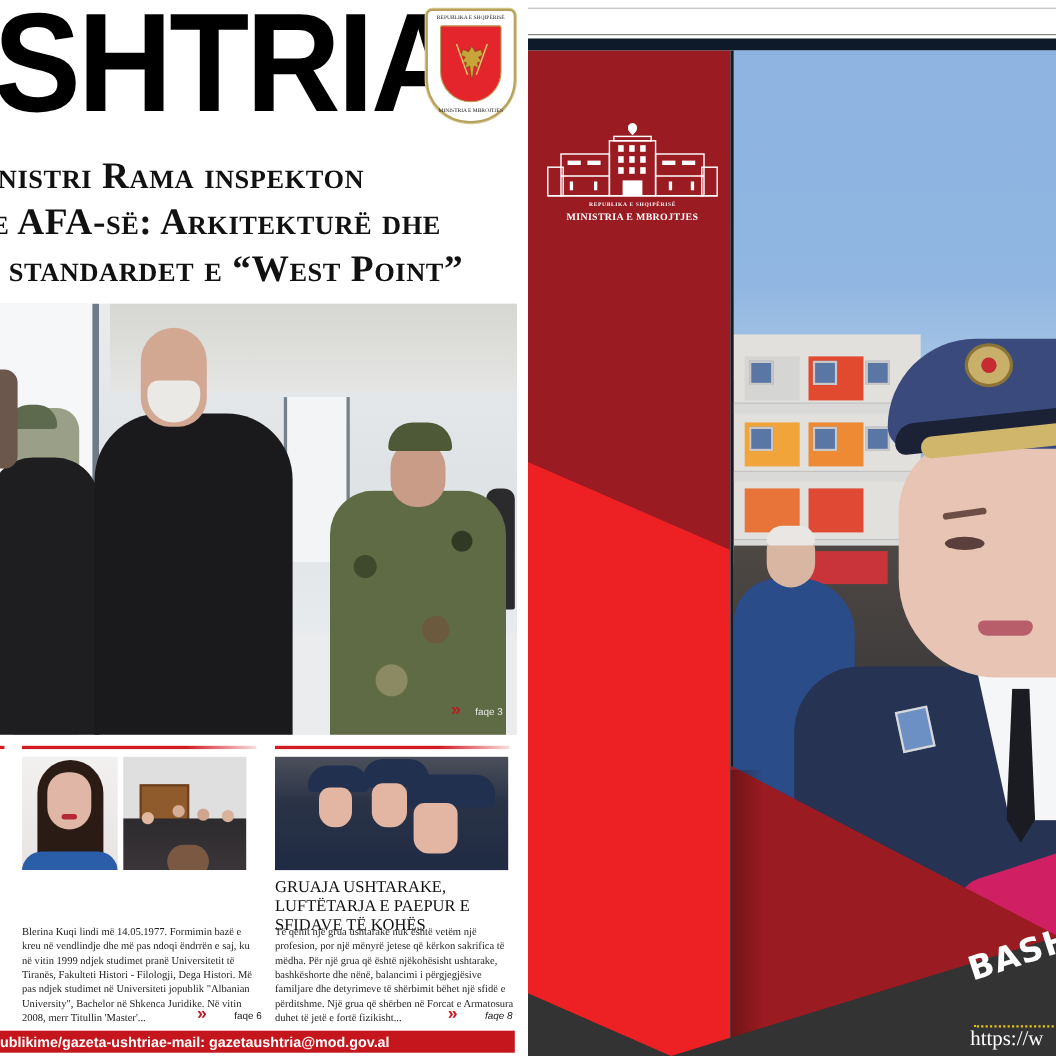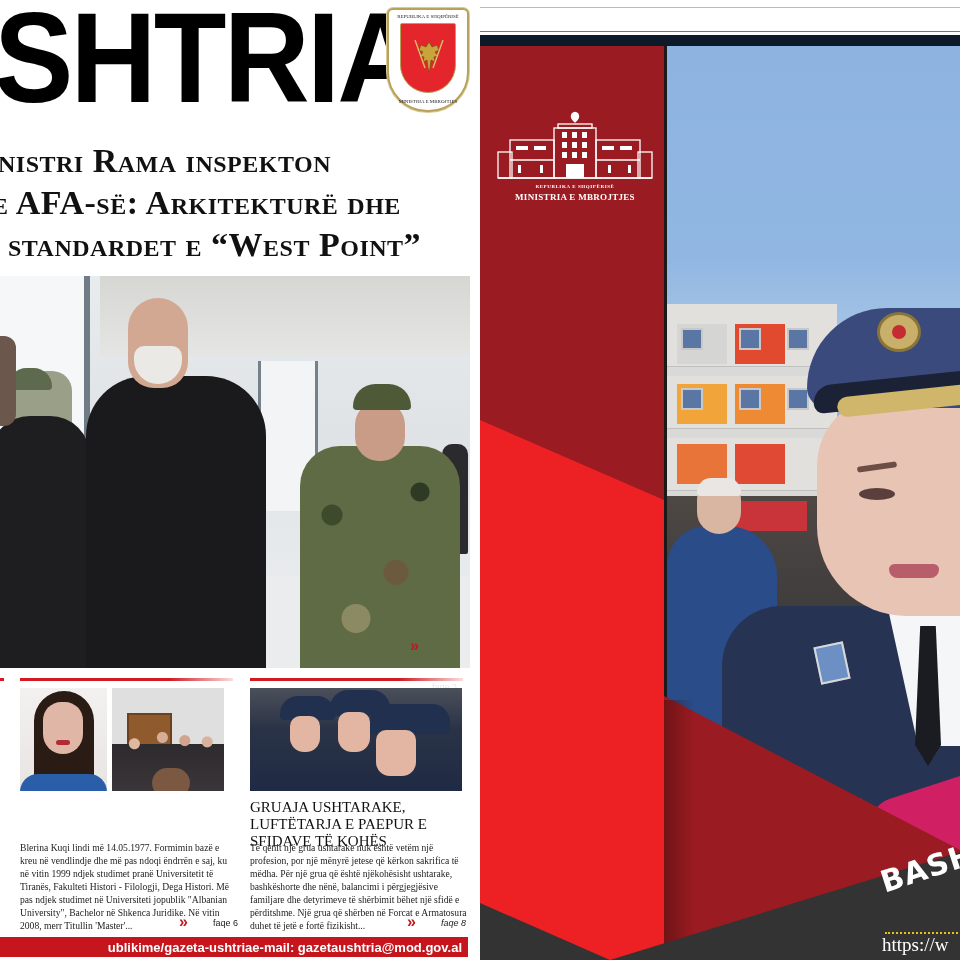--- a/index.html
+++ b/index.html
@@ -59,21 +59,21 @@
       radial-gradient(circle at 20% 30%, #3e4a2c 0 10px, transparent 11px),
       radial-gradient(circle at 60% 55%, #6b5a3e 0 12px, transparent 13px),
       radial-gradient(circle at 75% 20%, #2f3a24 0 9px, transparent 10px),
       radial-gradient(circle at 35% 75%, #8c8a62 0 14px, transparent 15px),
       #5f6b45; }
   .p-soldier-head { left: 355px; top: 125px; width: 50px; height: 60px; background: #c89c86; border-radius: 24px; }
   .p-soldier-cap { left: 353px; top: 108px; width: 58px; height: 26px; background: #4e5a37; border-radius: 24px 24px 4px 4px; }
   .p-bg-woman { left: 442px; top: 168px; width: 26px; height: 110px; background: #2b2a2c; border-radius: 10px 10px 2px 2px; }
   .faqe-arrow { position: absolute; color: #c4161c; font-weight: 700; font-family: "Liberation Sans", sans-serif; letter-spacing: -3px; }
   .photo-faqe { position: absolute; left: 410px; top: 637px; font-size: 16px; }
-  .photo-faqe-label { position: absolute; left: 432px; top: 642px; font-size: 9px; color: #e8e8e8; font-family: "Liberation Sans", sans-serif; margin-top: 40px; }
+  .photo-faqe-label { position: absolute; left: 432px; top: 642px; font-size: 9px; color: #e8e8e8; font-family: "Liberation Sans", sans-serif; }
 
   .rule-red { position: absolute; height: 3px; background: linear-gradient(90deg,#d11a22,#d11a22 70%,rgba(209,26,34,0.15)); }
   .rule-1 { left: 0; top: 678px; width: 4px; background:#d11a22; }
   .rule-2 { left: 20px; top: 678px; width: 213px; }
   .rule-3 { left: 250px; top: 678px; width: 213px; }
 
   .thumb { position: absolute; overflow: hidden; }
   .thumb-woman { left: 20px; top: 688px; width: 87px; height: 103px; background: linear-gradient(180deg,#f3f1f0,#e7e4e2); }
   .tw-hair { position:absolute; left: 14px; top: 3px; width: 60px; height: 100px; background:#2a1b15; border-radius: 30px 30px 6px 6px; }
   .tw-face { position:absolute; left: 23px; top: 14px; width: 40px; height: 52px; background:#e0b7a6; border-radius: 20px 20px 22px 22px; }
@@ -101,21 +101,21 @@
   .art1-body { left: 20px; top: 841px; width: 218px; }
   .art2-body { left: 250px; top: 841px; width: 222px; }
   .art-faqe-arrow { position: absolute; font-size: 16px; top: 913px; }
   .art1-arrow { left: 179px; }
   .art2-arrow { left: 407px; }
   .art-faqe { position: absolute; top: 918px; font-size: 9px; color: #222; font-family: "Liberation Sans", sans-serif; }
   .art1-faqe { left: 213px; }
   .art2-faqe { left: 441px; font-style: italic; }
 
   .footer-bar { position: absolute; left: 0; top: 937px; width: 468px; height: 20px; background: #c4161c;
-    color: #fff; font-weight: 700; font-size: 13px; display: flex; justify-content: flex-end; align-items: center; padding: 0 6px 0 0; }
+    color: #fff; font-weight: 700; font-size: 13px; display: flex; justify-content: flex-start; align-items: center; padding: 0 6px 0 0; }
 
   
   .right-page { position: absolute; left: 480px; top: 0; width: 480px; height: 960px; background: #fff; overflow: hidden; }
   .rp-topline { position: absolute; left: 0; top: 7px; width: 480px; height: 1px; background: #bbb; }
   .rp-header { position: absolute; left: 0; top: 9px; width: 480px; height: 22px; }
   .rp-pagenum { position: absolute; left: 14px; top: 3px; font-size: 13px; font-weight: 700; color: #111; }
   .rp-pagenum .dot { display: inline-block; width: 5px; height: 5px; background: #999; vertical-align: middle; margin: 0 1px; }
   .rp-divider { position: absolute; left: 48px; top: 2px; width: 1px; height: 20px; background: #999; }
   .rp-pub { position: absolute; left: 54px; top: 1px; font-size: 9px; font-weight: 700; color: #111; line-height: 10px; }
   .rp-date { position: absolute; left: 54px; top: 12px; font-size: 8.5px; color: #111; line-height: 10px; }

